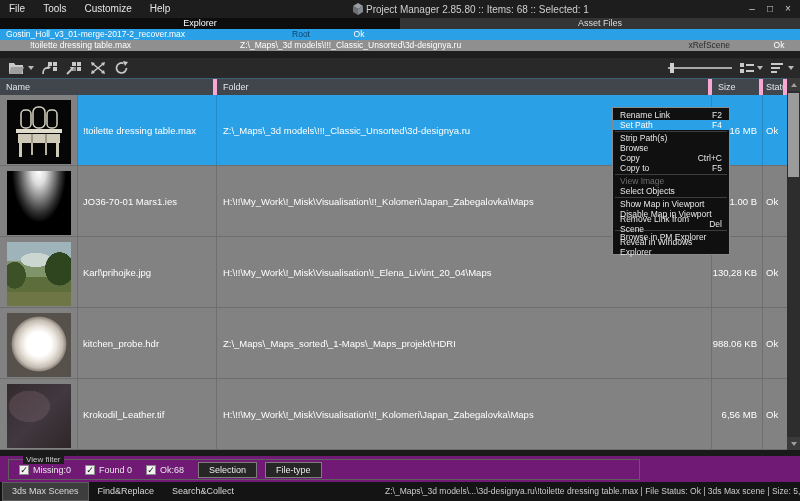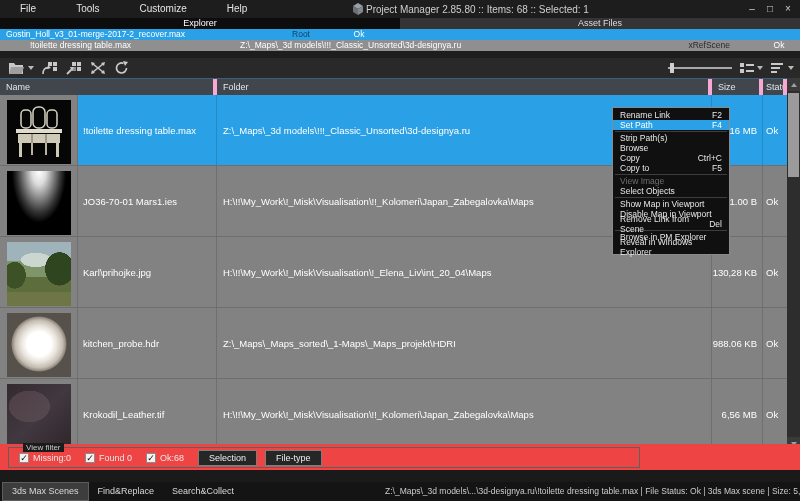--- a/index.html
+++ b/index.html
@@ -4,21 +4,21 @@
 <style>
   * { margin:0; padding:0; box-sizing:border-box; }
   html,body { width:800px; height:501px; overflow:hidden; background:#1a1a1a;
               font-family:"Liberation Sans", sans-serif; }
   .app { position:relative; width:800px; height:501px; background:#1a1a1a; }
 
   
   .titlebar { position:absolute; left:0; top:0; width:800px; height:18px;
               background:#1d1d1d; display:flex; align-items:center; }
   .menubar { display:flex; align-items:center; height:18px; }
-  .menu-item { color:#e4e4e4; font-size:10px; padding:0 20px; line-height:18px; cursor:default; }
+  .menu-item { color:#e4e4e4; font-size:10px; padding:0 9px; line-height:18px; cursor:default; }
   .title-center { position:absolute; left:352px; top:0; height:18px; display:flex; align-items:center; gap:2px; }
   .logo { width:12px; height:12px; }
   .win-title { color:#cfcfcf; font-size:10px; white-space:nowrap; }
   .win-controls { position:absolute; right:4px; top:0; height:18px; display:flex; align-items:center; gap:2px; }
   .win-btn { color:#cfcfcf; font-size:10px; width:16px; text-align:center; line-height:16px; }
 
   
   .tabbar { position:absolute; left:0; top:18px; width:800px; height:11px; display:flex; }
   .tab { height:11px; line-height:11px; font-size:9px; text-align:center; }
   .tab.active { width:400px; background:#0d0d0d; color:#ffffff; }
@@ -102,21 +102,21 @@
   .ctx { position:absolute; left:612px; top:107px; width:118px; background:#101010;
          border:1px solid #8a8a8a; z-index:50; padding:2px 0; }
   .ctx-item { display:flex; justify-content:space-between; align-items:center;
               height:10px; line-height:10px; font-size:8.5px; color:#e8e8e8; padding:0 7px; }
   .ctx-item.highlight { background:#2aa0e6; color:#ffffff; }
   .ctx-item.disabled { color:#6f6f6f; }
   .ctx-sep { height:1px; background:#3d3d3d; margin:1px 2px; }
   .ctx-shortcut { font-size:8.5px; }
 
   
-  .viewfilter { position:absolute; left:0; top:444px; width:800px; height:26px; background:#ef4444; }
+  .viewfilter { position:absolute; left:0; top:456px; width:800px; height:26px; background:#701a75; }
   .groupbox { position:absolute; left:8px; top:3px; width:632px; height:21px; border:1px solid #5f5f5f; }
   .legend { position:absolute; left:14px; top:-5px; background:#1b1b1b; padding:0 3px;
             font-size:8px; color:#c8c8c8; line-height:9px; }
   .vf-row { position:absolute; left:10px; top:3px; display:flex; align-items:center; height:14px; }
   .chk-group { display:flex; align-items:center; margin-right:14px; }
   .checkbox { width:10px; height:10px; background:#f2f2f2; border:1px solid #8a8a8a;
               font-size:9px; line-height:9px; color:#101010; text-align:center; margin-right:4px; }
   .chk-label { font-size:9px; color:#e8e8e8; white-space:nowrap; }
   .vf-btn { font-size:9px; color:#eeeeee; background:#262626; border:1px solid #7d7d7d;
             padding:0 10px; height:16px; line-height:14px; margin-right:8px; }

